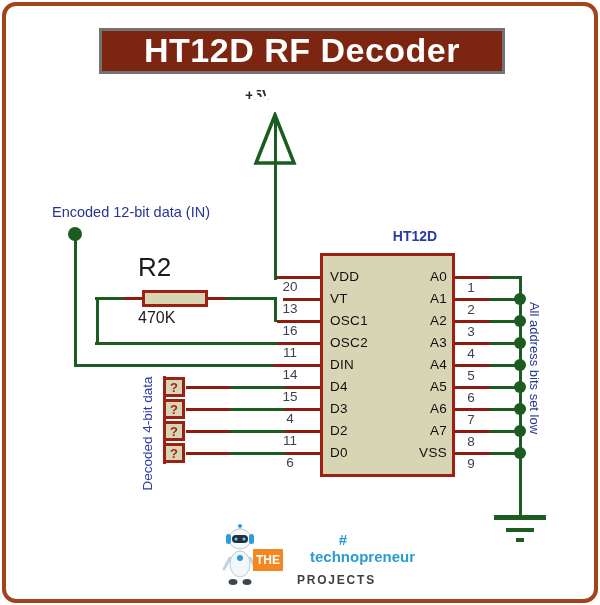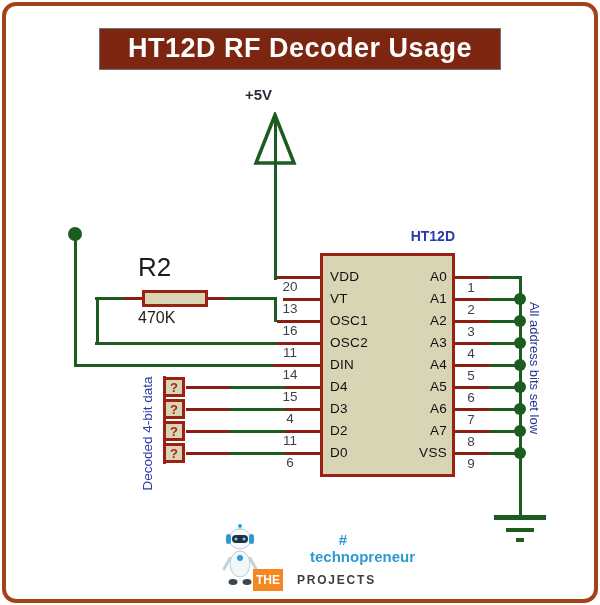--- a/index.html
+++ b/index.html
@@ -1,62 +1,63 @@
 <!DOCTYPE html>
 <html><head>
 <meta charset="utf-8">
 <style>
   html,body{margin:0;padding:0;}
   body{width:600px;height:605px;position:relative;background:#ffffff;overflow:hidden;
        font-family:"Liberation Sans",sans-serif;}
   .abs{position:absolute;}
   #frame{inset:2px;border:4px solid #a2431a;border-radius:14px;pointer-events:none;z-index:9;}
-  #banner{left:99px;top:28px;width:400px;height:40px;background:#7c2511;border:1px solid #737373;
-          color:#ffffff;font-weight:bold;font-size:27px;line-height:39px;text-align:center;
+  #banner{left:99px;top:28px;width:400px;height:40px;background:#7c2511;border:3px solid #737373;
+          color:#ffffff;font-weight:bold;font-size:34px;line-height:39px;text-align:center;
           letter-spacing:.5px;z-index:5;}
   .blue-label{color:#2b3aa8;}
   .navy{color:#26368f;}
   #chip{left:320px;top:253px;width:135px;height:224px;background:#d8d5b4;
         border:3px solid #9d2015;box-sizing:border-box;z-index:2;}
-  #chip-name{left:375px;top:228px;width:80px;text-align:right;font-weight:bold;font-size:14px;z-index:4;}
+  #chip-name{left:375px;top:228px;width:80px;text-align:center;font-weight:bold;font-size:14px;z-index:4;}
   #power-label{left:245px;top:86px;font-size:15px;color:#272f3c;font-weight:bold;z-index:4;}
   #encoded-label{left:52px;top:204px;font-size:14.5px;z-index:4;}
   #decoded-label{left:72px;top:426px;width:150px;height:15px;font-size:13.5px;text-align:center;
                  transform:rotate(-90deg);z-index:4;}
   #address-label{left:442px;top:361px;width:185px;height:14px;font-size:13px;text-align:center;
                  transform:rotate(90deg);z-index:4;}
   #resistor-body{left:142px;top:290px;width:66px;height:17px;background:#d8d5b4;
                  border:3px solid #9d2015;box-sizing:border-box;z-index:3;}
   #resistor-ref{left:138px;top:252px;font-size:26px;color:#1c1c1c;z-index:4;}
   #resistor-val{left:138px;top:309px;font-size:16px;color:#1c1c1c;z-index:4;}
   #encoded-dot{left:68px;top:227px;width:14px;height:14px;border-radius:50%;background:#1d5c21;z-index:3;}
   #logo{left:218px;top:520px;width:164px;height:72px;z-index:6;}
   .logo-abs{position:absolute;}
   #logo-tag{left:92px;top:11px;width:66px;font-size:15px;font-weight:bold;color:#2d9ad1;text-align:center;}
   #logo-the{left:35px;top:29px;width:30px;height:22px;background:#f6861f;color:#fff;font-weight:bold;
-            font-size:12px;text-align:center;line-height:22px;margin-top:20px;}
+            font-size:12px;text-align:center;line-height:22px;}
   #logo-eng{left:68px;top:29px;width:90px;height:22px;background:linear-gradient(#4db8e8,#1f90c8);
             color:#fff;font-weight:bold;font-size:10.5px;letter-spacing:1.5px;text-align:center;line-height:22px;}
   #logo-proj{left:68px;top:53px;width:90px;font-size:12px;font-weight:bold;letter-spacing:1.8px;
              color:#3f3f3f;text-align:right;}
 </style>
 </head>
 <body>
 
 <div id="stage" class="abs" style="inset:0;">
 
   <div id="frame" class="abs"></div>
 
   <div id="banner" class="abs">HT12D RF Decoder Usage</div>
 
   <div id="power-label" class="abs">+5V</div>
   <svg class="abs" style="left:253px;top:112px;z-index:1;" width="44" height="54" viewBox="0 0 44 54">
     <polygon points="22,3 3,51 41,51" fill="#ffffff" stroke="#1d5c21" stroke-width="3.5"></polygon>
   </svg>
 
+  <div id="encoded-label" class="abs navy">Encoded 12-bit data (IN)</div>
   <div id="encoded-dot" class="abs"></div>
   <div id="decoded-label" class="abs blue-label">Decoded 4-bit data</div>
   <div id="address-label" class="abs navy">All address bits set low</div>
 
   <div id="resistor-ref" class="abs">R2</div>
   <div id="resistor-body" class="abs"></div>
   <div id="resistor-val" class="abs">470K</div>
 
   <div id="chip" class="abs"></div>
   <div id="chip-name" class="abs blue-label">HT12D</div>

